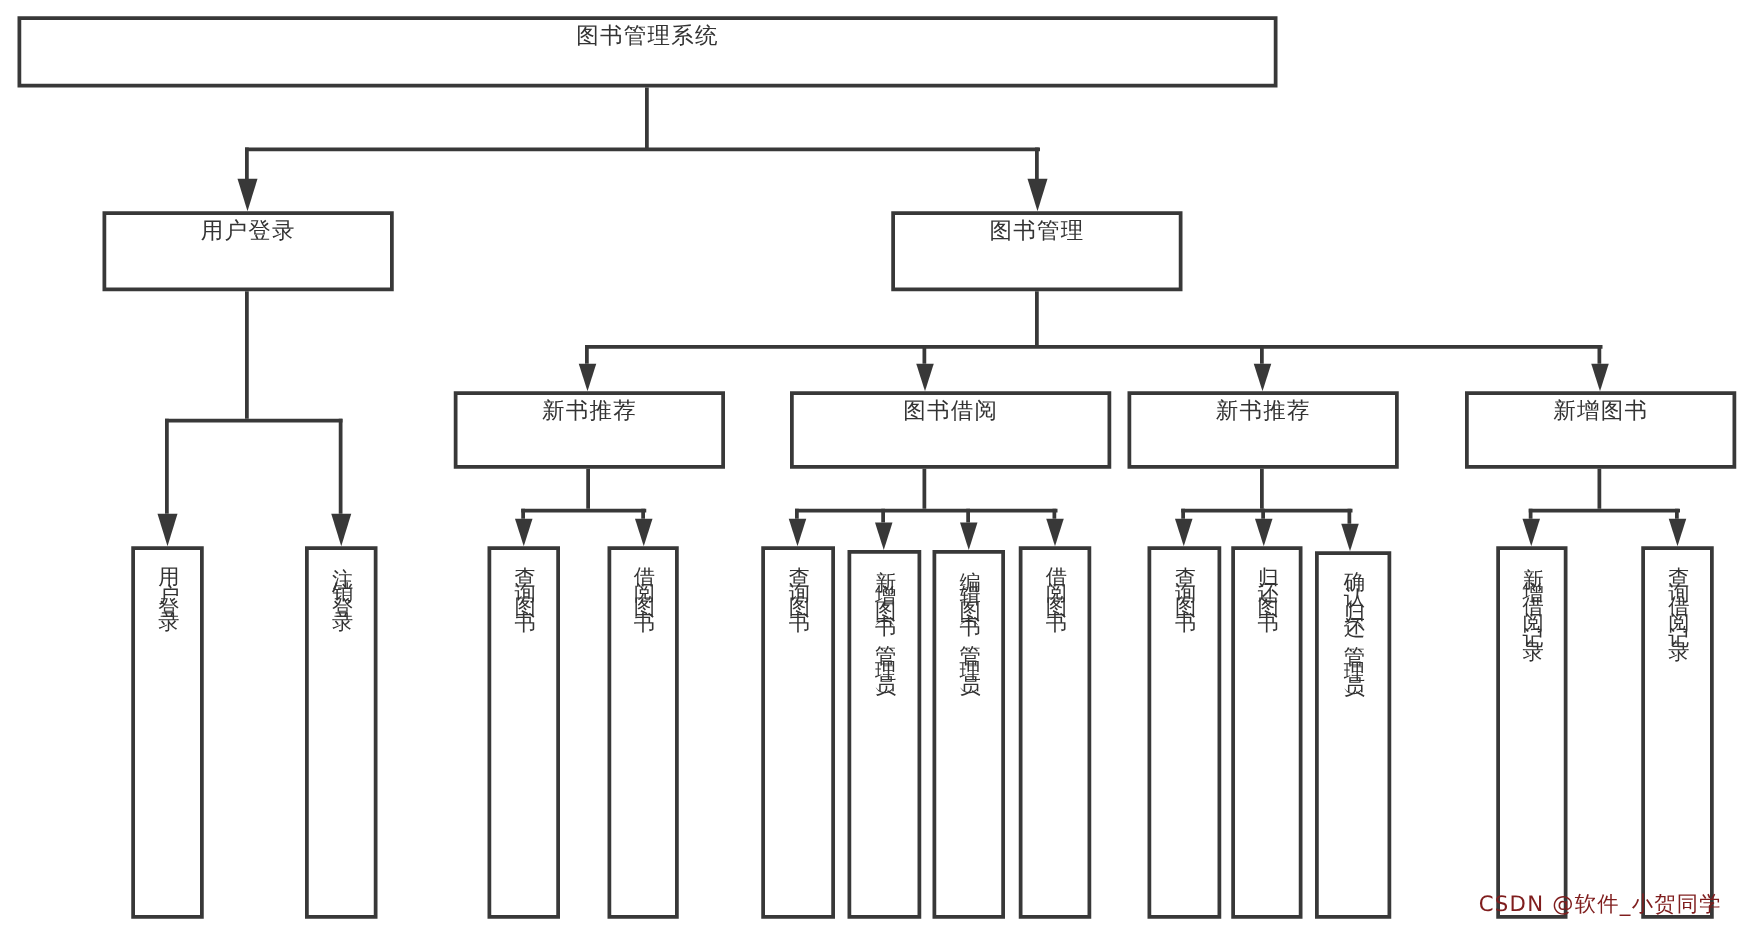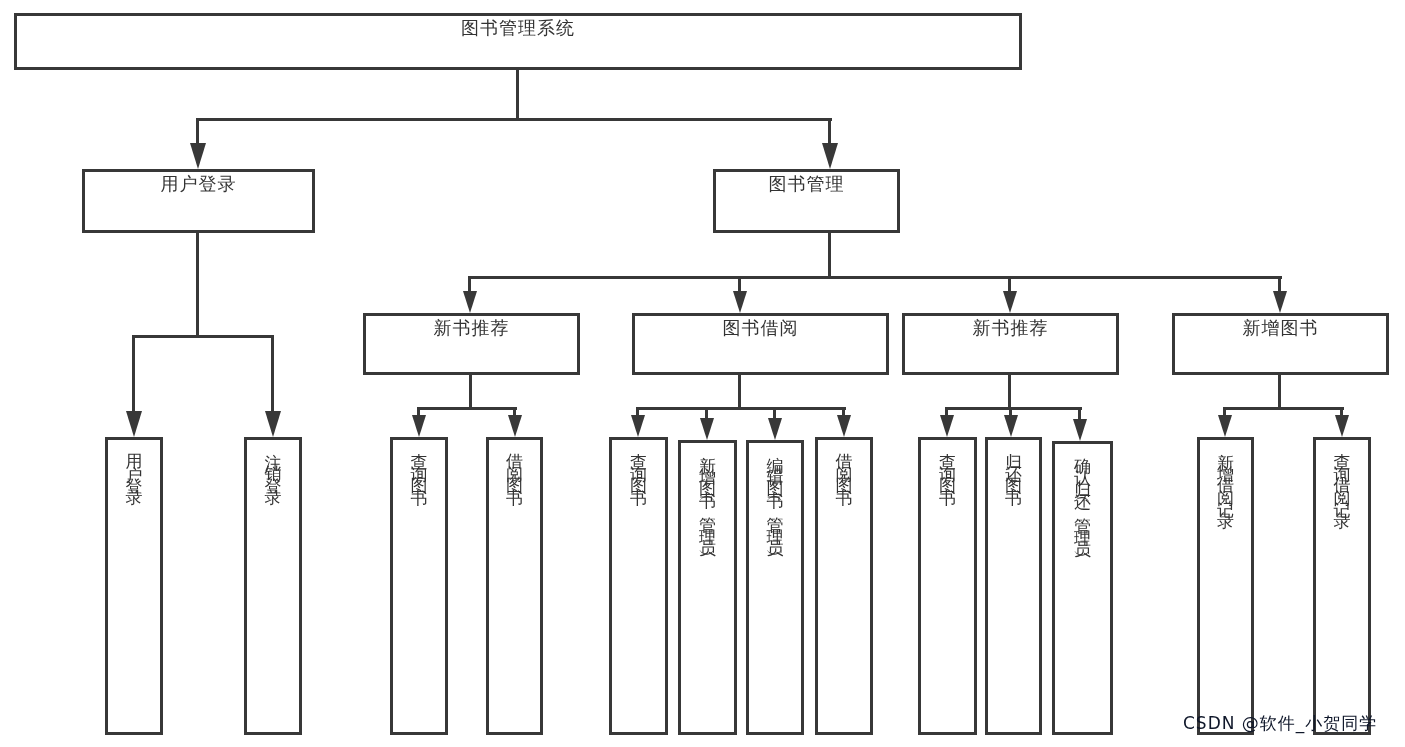--- a/index.html
+++ b/index.html
@@ -17,36 +17,36 @@
     font-size:17px;line-height:1;letter-spacing:12px;color:#333;
   }
   .vl{position:absolute;width:3px;background:#383838;}
   .hl{position:absolute;height:3px;background:#383838;}
   .ar{position:absolute;width:0;height:0;
       border-left:7px solid transparent;border-right:7px solid transparent;
       border-top:22px solid #383838;}
   .ar.big{border-left-width:8px;border-right-width:8px;border-top-width:26px;}
   .watermark{
     position:absolute;left:1183px;top:712px;z-index:5;
-    font-size:17px;color:#0f172a;letter-spacing:1px;white-space:nowrap;
+    font-size:17px;color:#7f1d1d;letter-spacing:1px;white-space:nowrap;
   }
 </style>
 </head>
 <body>
 
 <div class="stage">
 
   <div class="box h" style="left:14px;top:13px;width:1008px;height:57px">
     <span>图书管理系统</span>
   </div>
 
   <div class="box h" style="left:82px;top:169px;width:233px;height:64px">
     <span>用户登录</span>
   </div>
-  <div class="box h" style="left:713px;top:169px;width:187px;height:64px">
+  <div class="box h" style="left:713px;top:169px;width:233px;height:64px">
     <span>图书管理</span>
   </div>
 
   <div class="box h" style="left:363px;top:313px;width:217px;height:62px">
     <span>新书推荐</span>
   </div>
   <div class="box h" style="left:632px;top:313px;width:257px;height:62px">
     <span>图书借阅</span>
   </div>
   <div class="box h" style="left:902px;top:313px;width:217px;height:62px">

